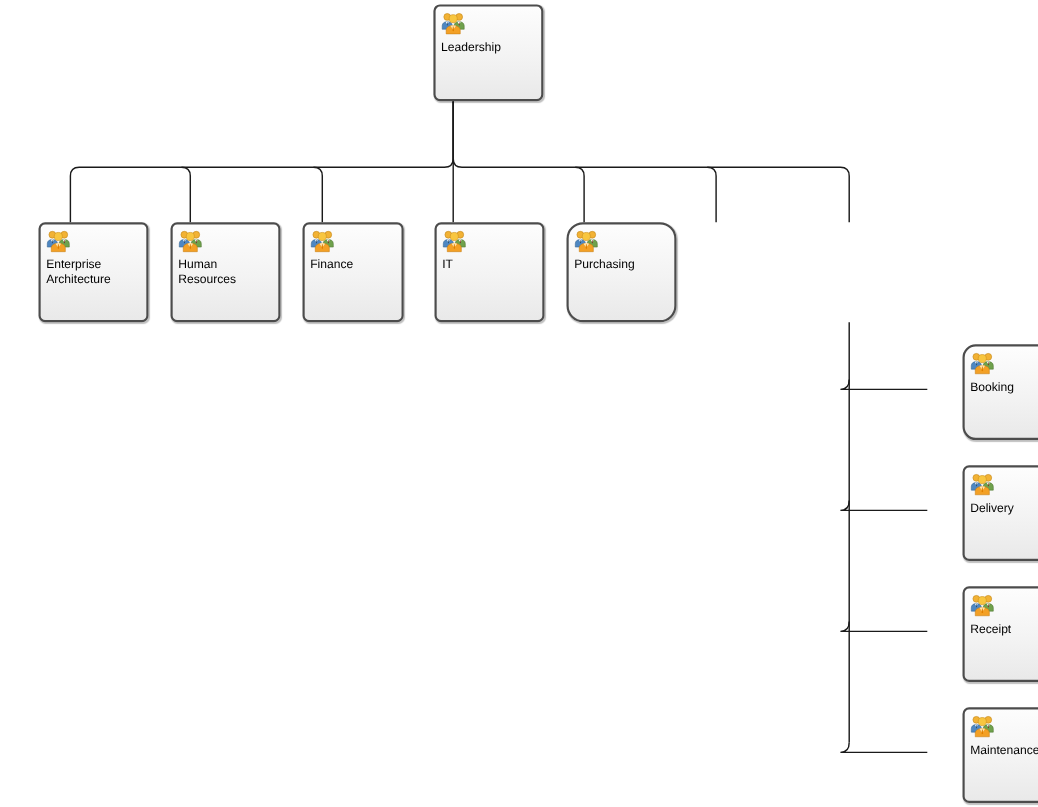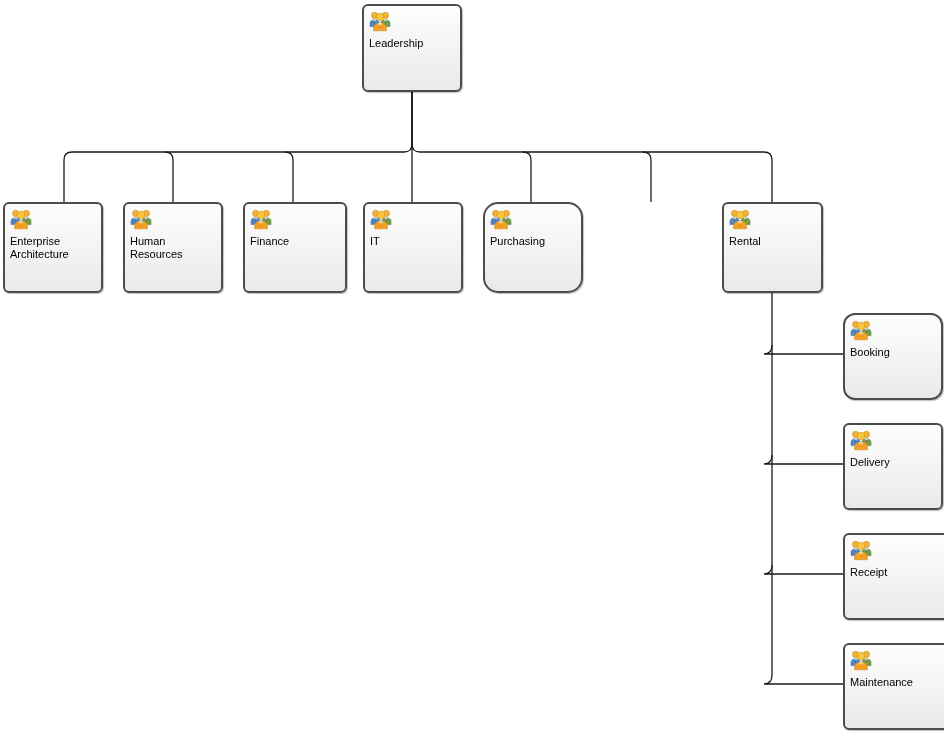--- a/index.html
+++ b/index.html
@@ -13,20 +13,21 @@
   .connectors{
     position:absolute;left:0;top:0;width:944px;height:734px;
   }
   .node{
     position:absolute;
     box-sizing:border-box;
     border:2px solid #4c4c4c;
     border-radius:6px;
     background:linear-gradient(to bottom,#fdfdfd 0%,#f3f3f3 55%,#e9e9e9 100%);
     box-shadow:1px 1px 1px rgba(0,0,0,0.25);
+    margin-left:32px;
   }
   .node .icon{
     position:absolute;left:4px;top:3px;width:24px;height:24px;display:block;
   }
   .node .label{
     position:absolute;left:5px;top:31px;right:3px;
     font-size:11px;line-height:13px;color:#000;
     white-space:normal;
   }
   svg.defs{position:absolute;width:0;height:0;}
@@ -93,21 +94,21 @@
 
   <div class="node" style="left:123px;top:202px;width:100px;height:91px;">
     <span class="icon">
       <svg width="24" height="24" viewBox="0 0 24 24">
           <use href="#ppl"></use>
         </svg>
     </span>
     <div class="label">Human Resources</div>
   </div>
 
-  <div class="node" style="left:243px;top:202px;width:104px;height:91px;">
+  <div class="node" style="left:243px;top:202px;width:92px;height:91px;">
     <span class="icon">
       <svg width="24" height="24" viewBox="0 0 24 24">
           <use href="#ppl"></use>
         </svg>
     </span>
     <div class="label">Finance</div>
   </div>
 
   <div class="node" style="left:363px;top:202px;width:100px;height:91px;">
     <span class="icon">
@@ -121,28 +122,20 @@
   <div class="node" style="left:483px;top:202px;width:100px;height:91px;border-radius:15px;">
     <span class="icon">
       <svg width="24" height="24" viewBox="0 0 24 24">
           <use href="#ppl"></use>
         </svg>
     </span>
     <div class="label">Purchasing</div>
   </div>
 
 
-  <div class="node" style="left:722px;top:202px;width:101px;height:91px;">
-    <span class="icon">
-      <svg width="24" height="24" viewBox="0 0 24 24">
-          <use href="#ppl"></use>
-        </svg>
-    </span>
-    <div class="label">Rental</div>
-  </div>
 
   <div class="node" style="left:843px;top:313px;width:100px;height:87px;border-radius:12px;">
     <span class="icon">
       <svg width="24" height="24" viewBox="0 0 24 24">
           <use href="#ppl"></use>
         </svg>
     </span>
     <div class="label">Booking</div>
   </div>
 

